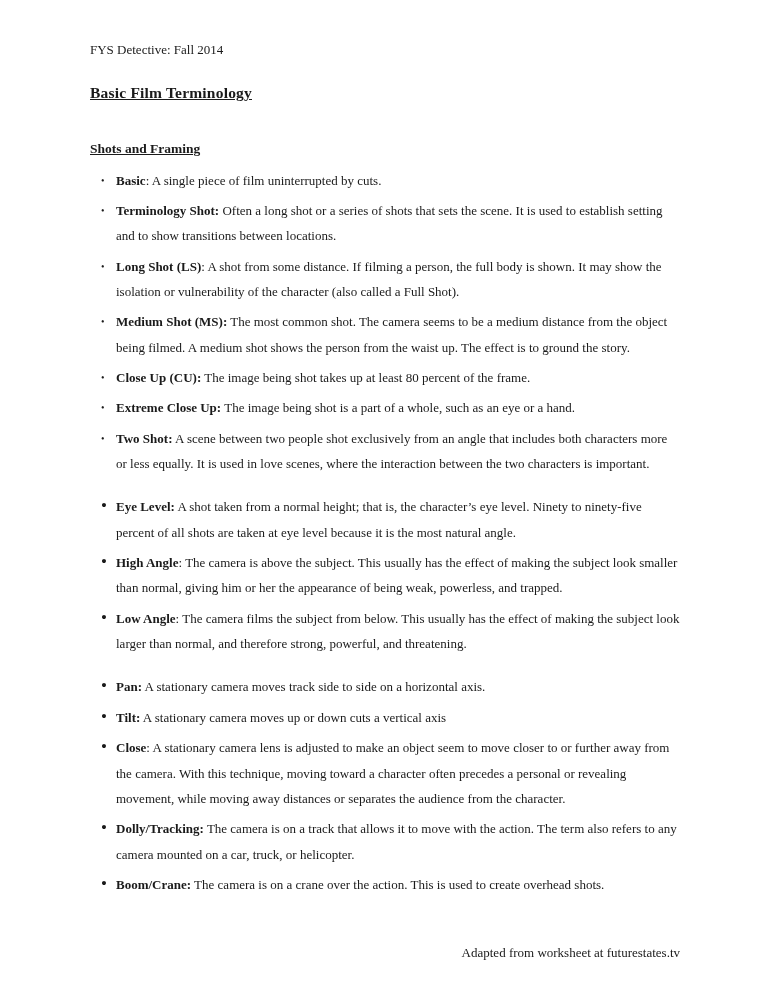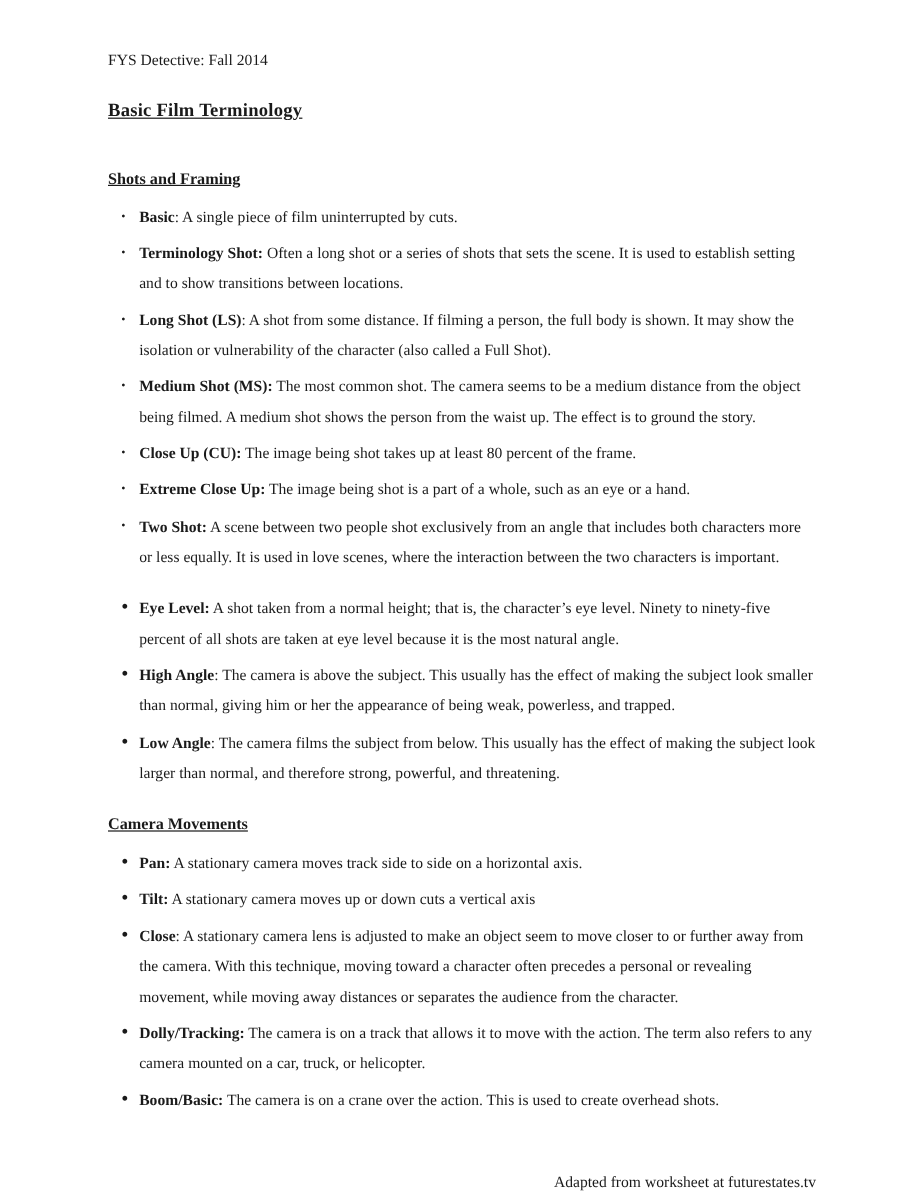--- a/index.html
+++ b/index.html
@@ -115,38 +115,37 @@
         <div class="bullet-item large">
           <span class="bullet">•</span>
           <div class="item-text"><span class="term">High Angle</span><span>: The camera is above the subject. This usually has the effect of making the subject look smaller than normal, giving him or her the appearance of being weak, powerless, and trapped.</span></div>
         </div>
         <div class="bullet-item large">
           <span class="bullet">•</span>
           <div class="item-text"><span class="term">Low Angle</span><span>: The camera films the subject from below. This usually has the effect of making the subject look larger than normal, and therefore strong, powerful, and threatening.</span></div>
         </div>
       </section>
       <section class="section">
-        <h2 class="section-heading">Camera Movements</h2>
         <div class="bullet-item large">
           <span class="bullet">•</span>
           <div class="item-text"><span class="term">Pan:</span><span> A stationary camera moves track side to side on a horizontal axis.</span></div>
         </div>
         <div class="bullet-item large">
           <span class="bullet">•</span>
           <div class="item-text"><span class="term">Tilt:</span><span> A stationary camera moves up or down cuts a vertical axis</span></div>
         </div>
         <div class="bullet-item large">
           <span class="bullet">•</span>
           <div class="item-text"><span class="term">Close</span><span>: A stationary camera lens is adjusted to make an object seem to move closer to or further away from the camera. With this technique, moving toward a character often precedes a personal or revealing movement, while moving away distances or separates the audience from the character.</span></div>
         </div>
         <div class="bullet-item large">
           <span class="bullet">•</span>
           <div class="item-text"><span class="term">Dolly/Tracking:</span><span> The camera is on a track that allows it to move with the action. The term also refers to any camera mounted on a car, truck, or helicopter.</span></div>
         </div>
         <div class="bullet-item large">
           <span class="bullet">•</span>
-          <div class="item-text"><span class="term">Boom/Basic:</span><span> The camera is on a crane over the action. This is used to create overhead shots.</span></div>
+          <div class="item-text"><span class="term">Boom/Crane:</span><span> The camera is on a crane over the action. This is used to create overhead shots.</span></div>
         </div>
       </section>
     </div>
 
   <div class="footer-right">Adapted from worksheet at futurestates.tv</div>
 </div>
 
 </body></html>

